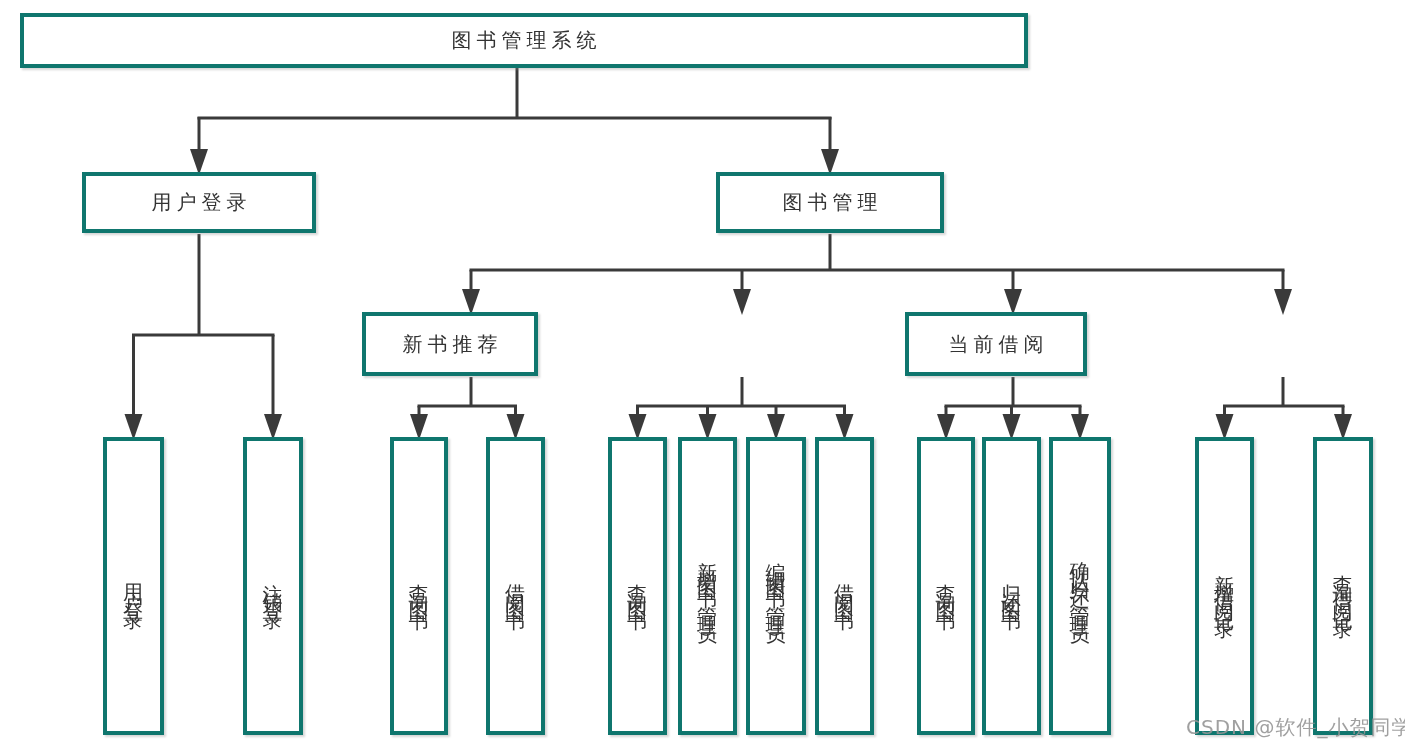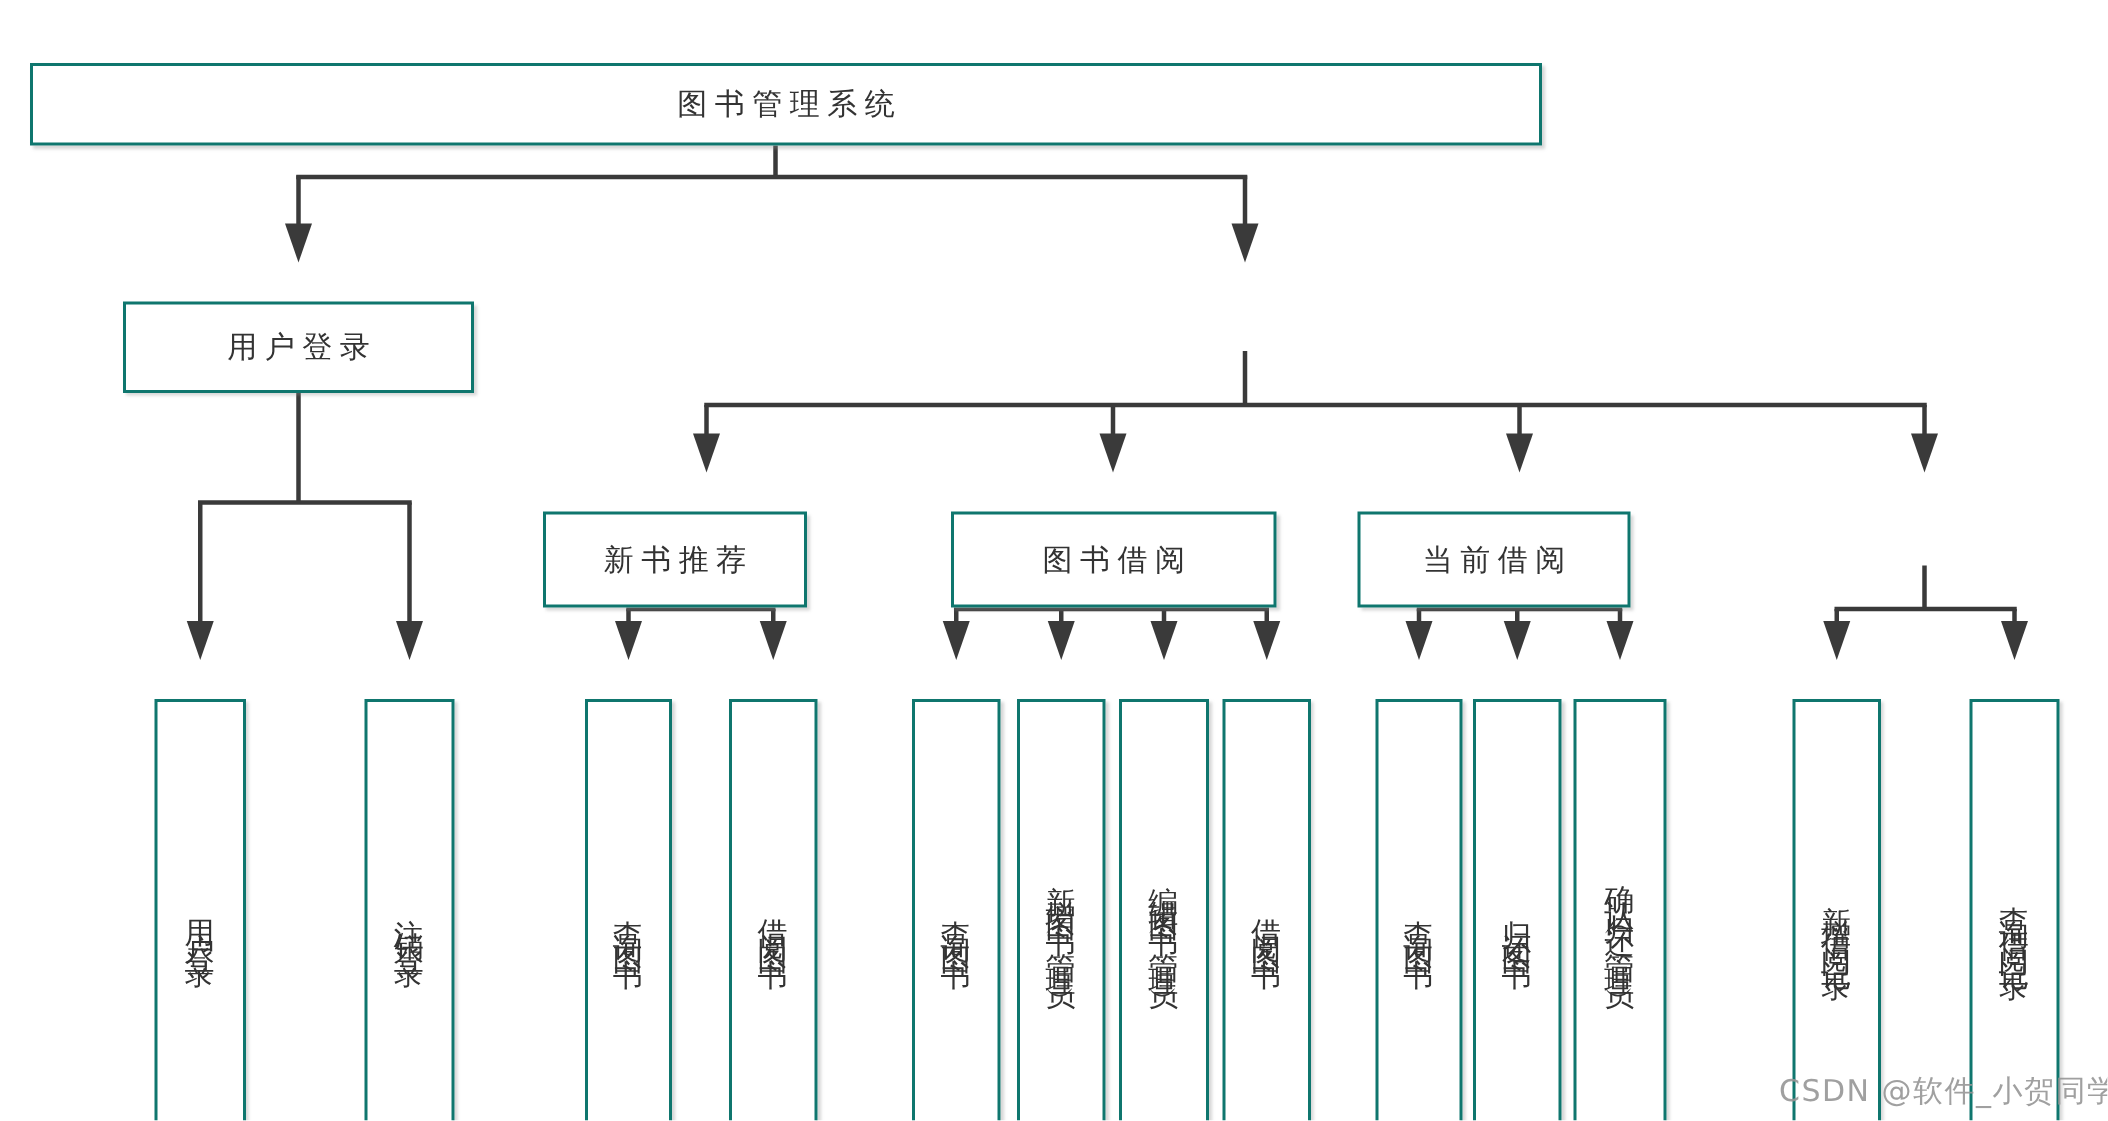--- a/index.html
+++ b/index.html
@@ -3,24 +3,23 @@
 <meta charset="utf-8">
 <style>
   html,body{margin:0;padding:0;background:#fff;}
   .canvas{
     position:relative;width:1405px;height:747px;background:#ffffff;
     font-family:"DejaVu Sans","Liberation Sans",sans-serif;overflow:hidden;
   }
   svg.connectors{position:absolute;left:0;top:0;width:1405px;height:747px;}
   .box{
     position:absolute;box-sizing:border-box;background:#ffffff;
-    border:2px solid #0f766e;color:#333333;
+    border:4px solid #0f766e;color:#333333;
     display:flex;align-items:center;justify-content:center;
     box-shadow:2px 2px 2px rgba(140,140,140,0.35);
-    margin-top:29px;
   }
   .h .label{font-size:20px;letter-spacing:5px;text-indent:5px;white-space:nowrap;}
   .v{writing-mode:vertical-rl;text-orientation:mixed;}
   .v .label{font-size:20px;letter-spacing:9px;line-height:1;white-space:nowrap;}
   .watermark{
     position:absolute;left:1186px;top:714px;z-index:6;
     font-size:20px;letter-spacing:1px;color:rgba(150,150,150,0.9);white-space:nowrap;
   }
 </style>
 </head>
@@ -98,26 +97,26 @@
     </g>
   </svg>
 
   <div class="box h" style="left:20px;top:13px;width:1008px;height:55px">
     <span class="label">图书管理系统</span>
   </div>
 
   <div class="box h" style="left:82px;top:172px;width:234px;height:61px">
     <span class="label">用户登录</span>
   </div>
+  <div class="box h" style="left:716px;top:172px;width:228px;height:61px">
+    <span class="label">图书管理</span>
+  </div>
 
   <div class="box h" style="left:362px;top:312px;width:176px;height:64px">
     <span class="label">新书推荐</span>
-  </div>
-  <div class="box h" style="left:634px;top:312px;width:217px;height:64px">
-    <span class="label">图书借阅</span>
   </div>
   <div class="box h" style="left:905px;top:312px;width:182px;height:64px">
     <span class="label">当前借阅</span>
   </div>
 
   <div class="box v" style="left:103px;top:437px;width:61px;height:298px">
     <span class="label">用户登录</span>
   </div>
   <div class="box v" style="left:243px;top:437px;width:60px;height:298px">
     <span class="label">注销登录</span>

